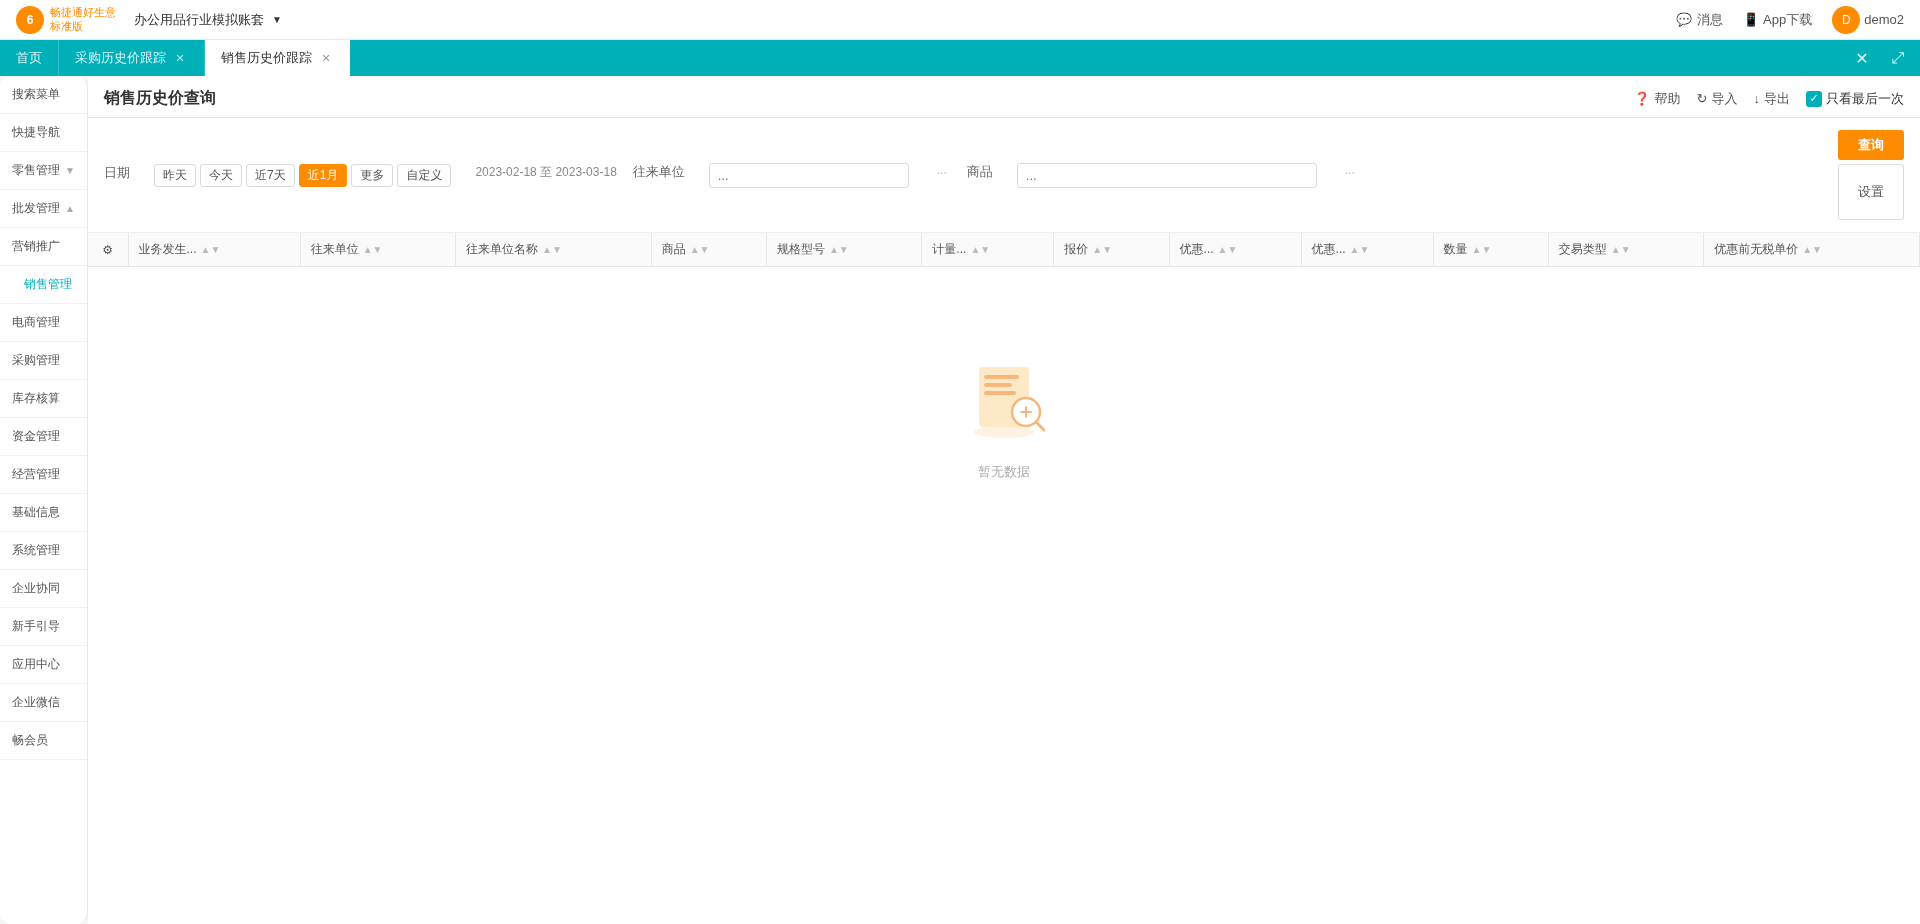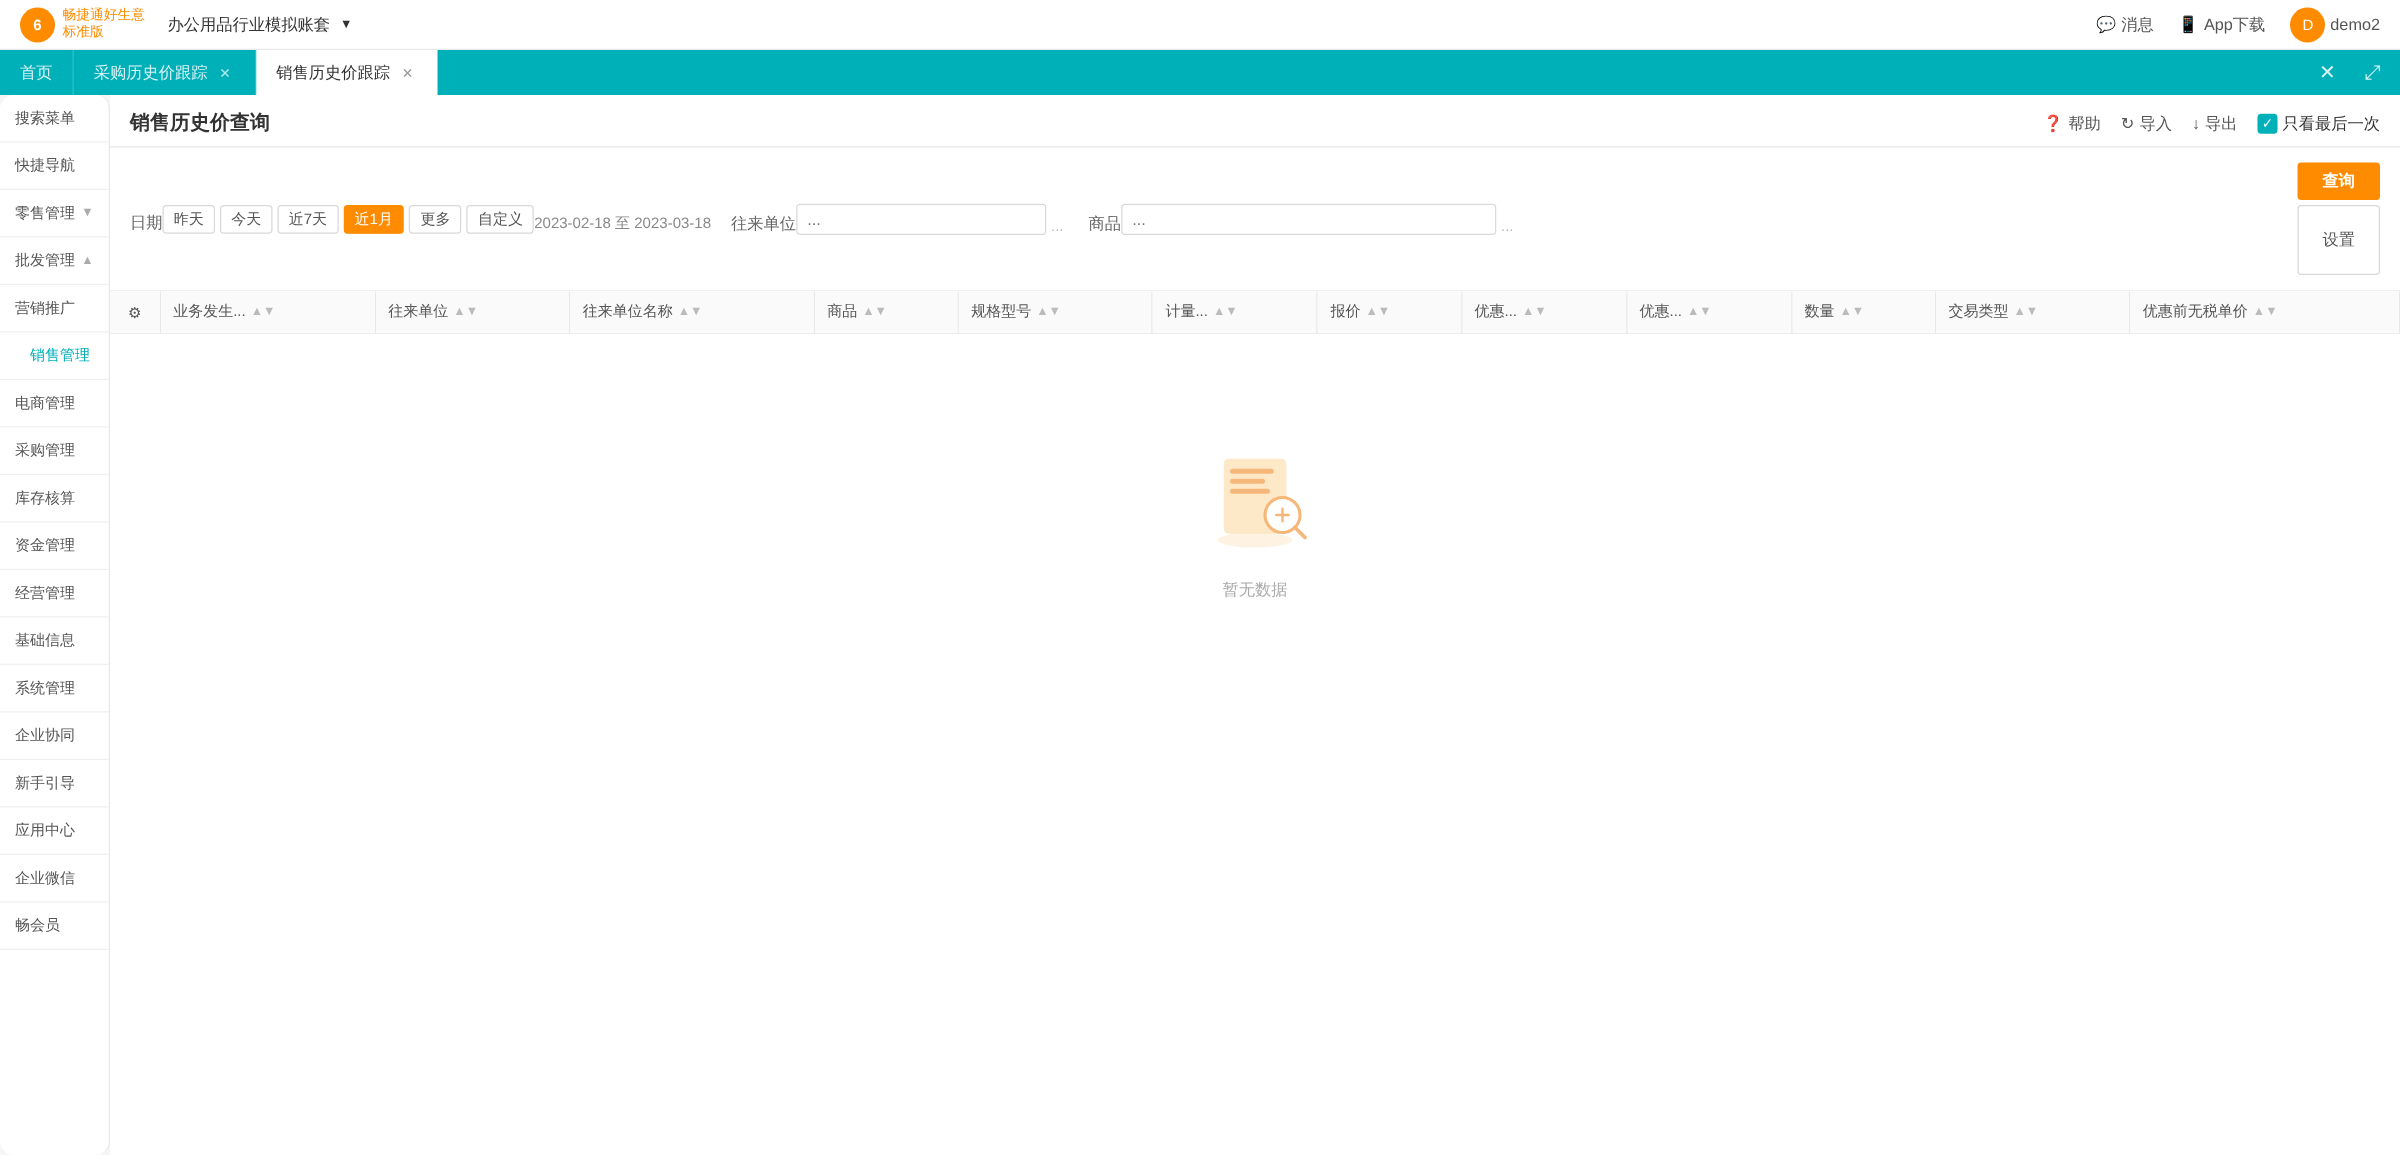--- a/index.html
+++ b/index.html
@@ -137,21 +137,21 @@
 
     
     .filter-area {
       padding: 12px 16px;
       display: flex;
       align-items: center;
       gap: 16px;
       flex-wrap: wrap;
       border-bottom: 1px solid #f0f0f0;
     }
-    .filter-group { display: flex; align-items: flex-end; gap: 0; }
+    .filter-group { display: flex; align-items: flex-start; gap: 24px; }
     .filter-label { color: #666; font-size: 13px; white-space: nowrap; }
     .date-btns { display: flex; gap: 4px; }
     .date-btn {
       padding: 2px 8px;
       border: 1px solid #d9d9d9;
       border-radius: 3px;
       cursor: pointer;
       font-size: 12px;
       color: #555;
       background: #fff;

